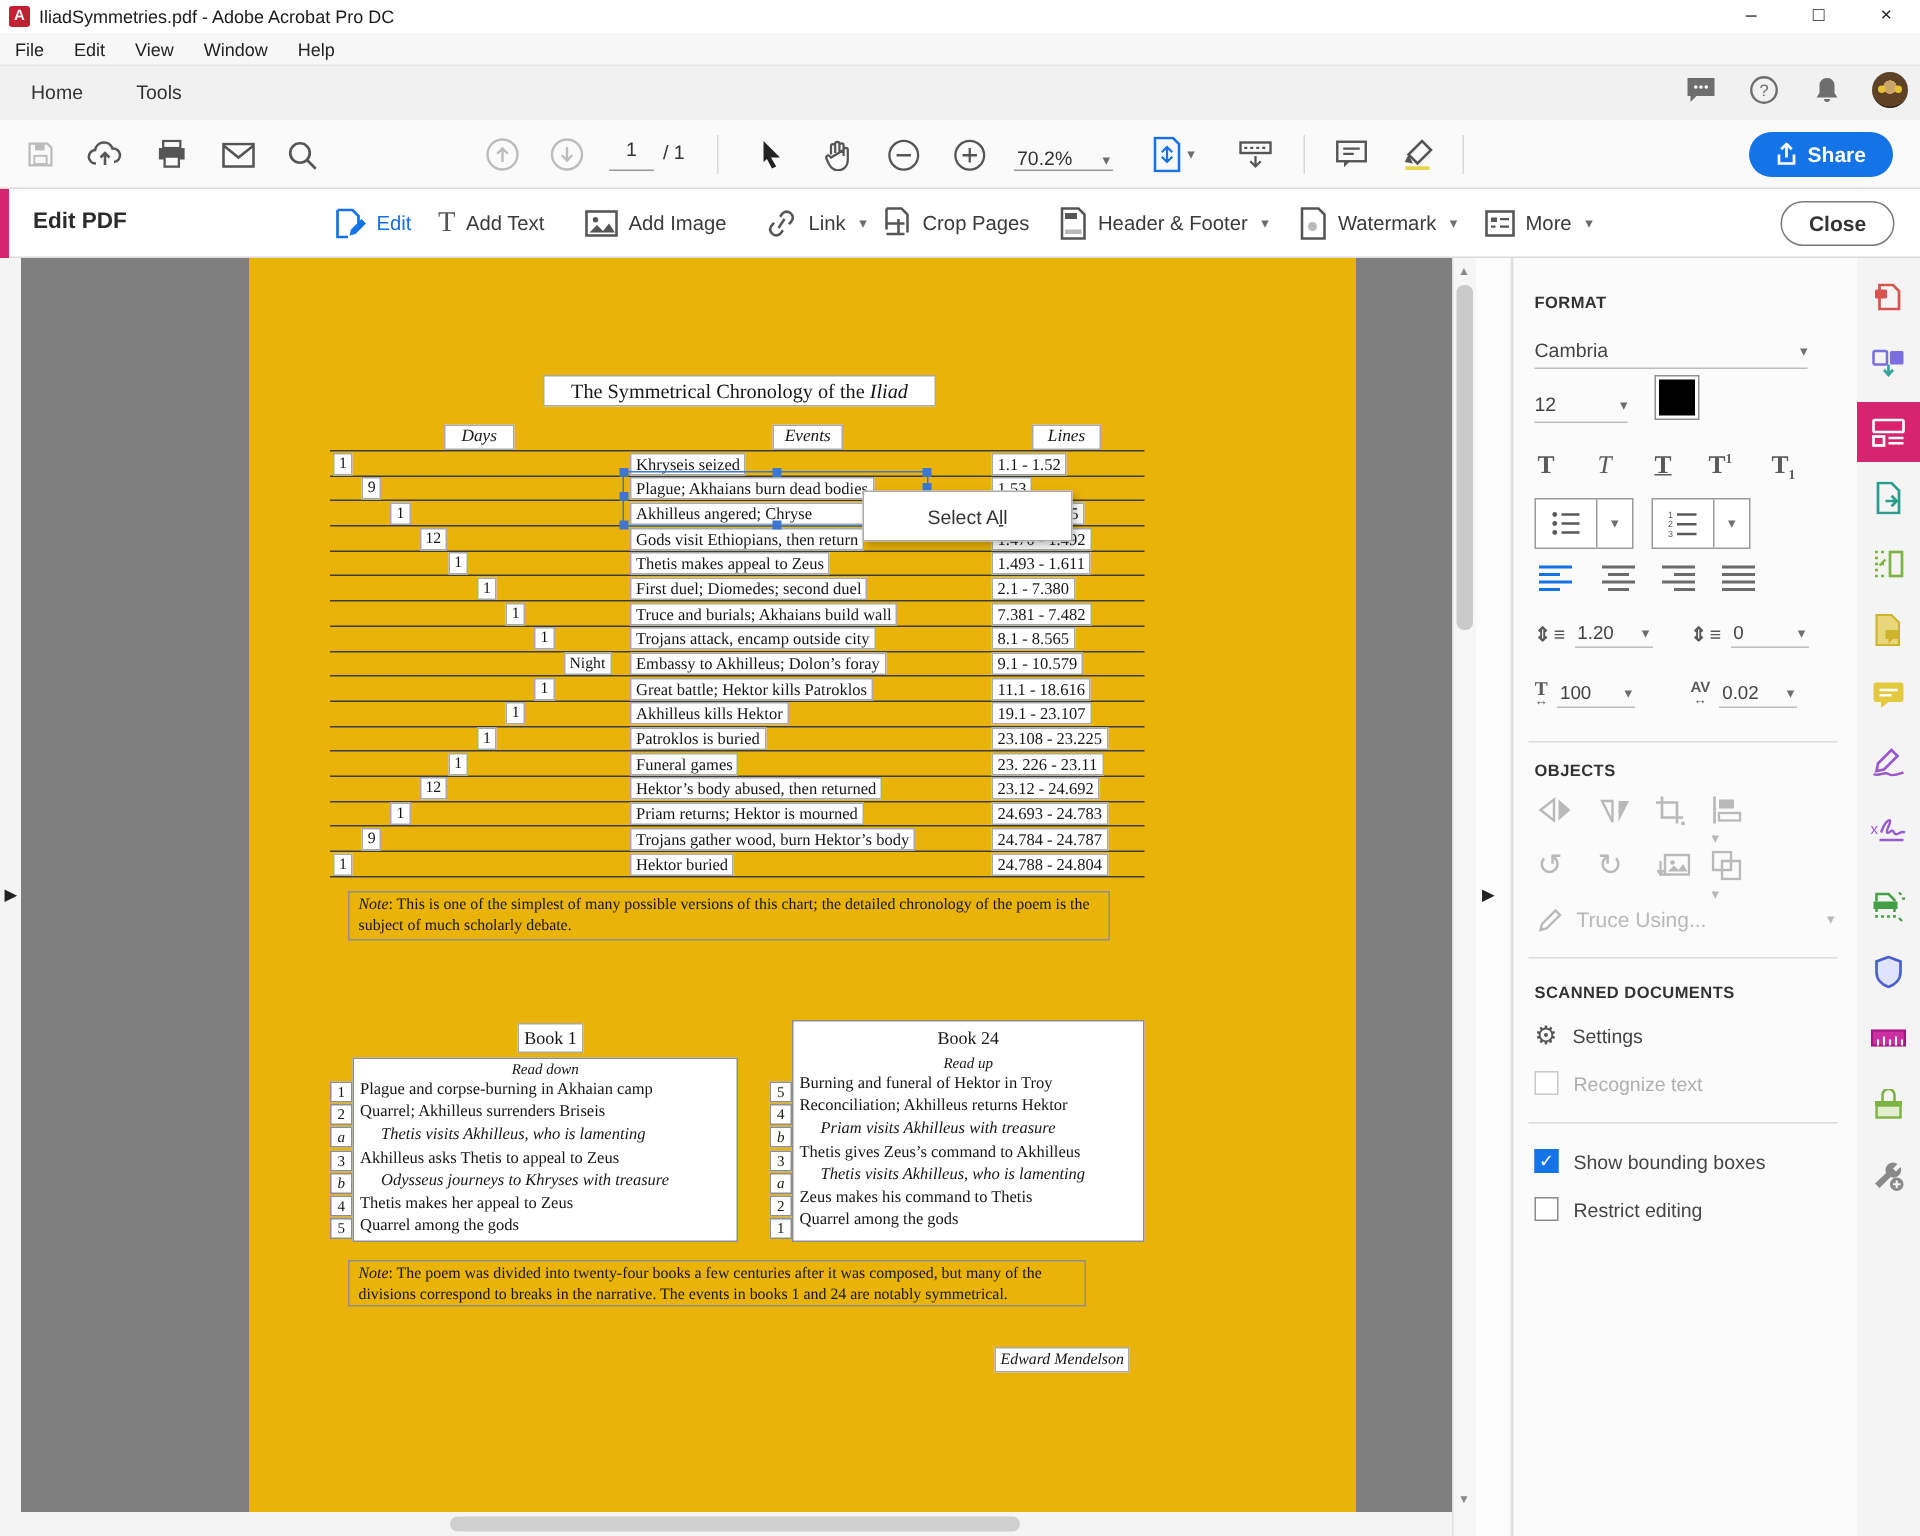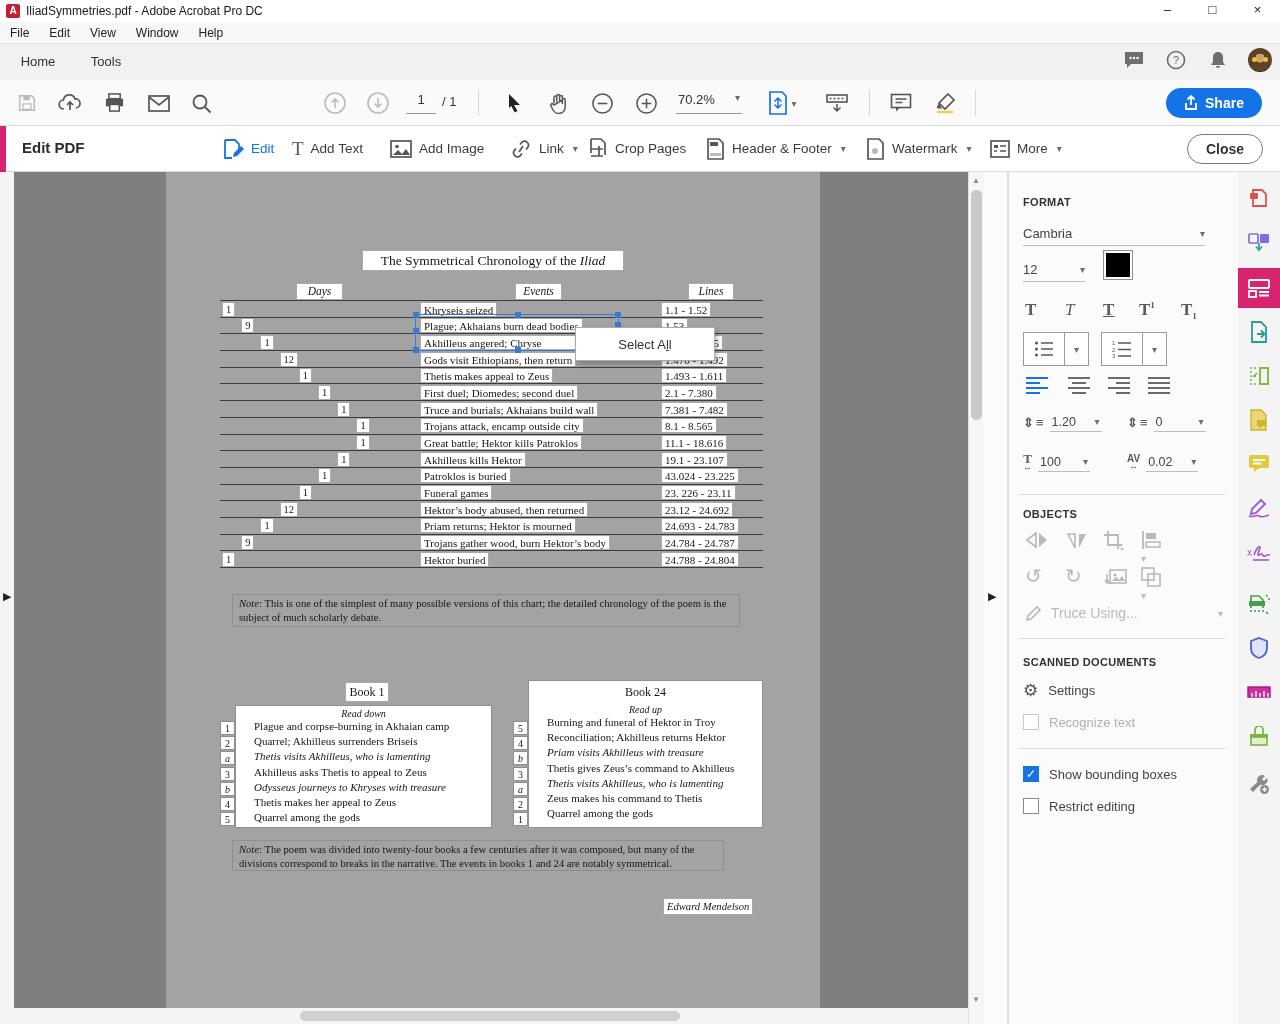--- a/index.html
+++ b/index.html
@@ -38,21 +38,21 @@
              border-bottom:1px solid #d9d9d9; }
   .tbtn { position:absolute; top:8px; width:30px; height:30px; display:flex; align-items:center; justify-content:center;
           color:#555; }
   .tbtn.dis { color:#bcbcbc; }
   svg.ic { display:block; }
   .vdiv { position:absolute; top:10px; width:1px; height:26px; background:#d7d7d7; }
   #page-num { position:absolute; left:406px; top:12px; width:30px; height:22px; border-bottom:1px solid #9a9a9a;
               text-align:center; font-size:13px; color:#333; }
   #page-total { position:absolute; left:442px; top:14px; font-size:13px; color:#333; }
   #zoom-box { position:absolute; left:676px; top:12px; width:66px; height:22px; border-bottom:1px solid #9a9a9a;
-              font-size:13px; color:#333; display:flex; align-items:flex-start; justify-content:space-between; padding:0 2px;}
+              font-size:13px; color:#333; display:flex; align-items:flex-end; justify-content:space-between; padding:0 2px;}
   .caret { color:#6e6e6e; font-size:10px; }
   #share-btn { position:absolute; right:18px; top:8px; width:96px; height:30px; background:#1473e6; color:#fff;
                border-radius:16px; display:flex; align-items:center; justify-content:center; gap:7px;
                font-size:14px; font-weight:bold; }
 
   
   #editbar { position:absolute; left:0; top:126px; width:1280px; height:46px; background:#fff;
              border-bottom:1px solid #dadada; }
   #editbar-accent { position:absolute; left:0; top:0; width:6px; height:46px; background:#d6246e; }
   #editbar-title { position:absolute; left:22px; top:13px; font-size:15px; font-weight:bold; color:#2c2c2c; }
@@ -66,35 +66,35 @@
   #left-strip { position:absolute; left:0; top:172px; width:14px; height:836px; background:#f4f4f4; }
   .expander { position:absolute; font-size:11px; color:#222; }
   #hscroll { position:absolute; left:0; top:1008px; width:968px; height:16px; background:#f4f4f4; }
   #hthumb { position:absolute; left:300px; top:3px; width:380px; height:10px; background:#cfcfcf; border-radius:5px; }
   #vscroll { position:absolute; left:968px; top:172px; width:16px; height:852px; background:#f6f6f6; border-left:1px solid #e0e0e0;}
   #vthumb { position:absolute; left:2px; top:18px; width:11px; height:230px; background:#c9c9c9; border-radius:5px; }
   .scroll-arrow { position:absolute; left:3px; font-size:8px; color:#8a8a8a; }
   #right-gutter { position:absolute; left:984px; top:172px; width:24px; height:852px; background:#fcfcfc; border-right:1px solid #e0e0e0;}
 
   
-  #page { position:absolute; left:166px; top:172px; width:654px; height:852px; background:#a3a3a3;
+  #page { position:absolute; left:166px; top:172px; width:738px; height:852px; background:#eab308;
           font-family:"Liberation Serif", serif; color:#161616; }
   .bbox { border:1px solid #a9a9a9; padding:0 3px; white-space:nowrap; background:#fff; }
   .doc-title { font-size:13.5px; text-align:center; }
   #chron { position:absolute; left:54px; top:128px; width:543px; border-top:1px solid #3c3c3c; }
   .trow { position:relative; height:16.7px; border-bottom:1px solid #3c3c3c; }
   .trow .day   { position:absolute; top:0.5px; height:15px; font-size:10.5px; line-height:14px; }
   .trow .event { position:absolute; left:200px; top:0.5px; height:15px; font-size:11px; line-height:14px; }
   .trow .lines { position:absolute; left:441px; top:0.5px; height:15px; font-size:11px; line-height:14px; }
   .hdr { position:absolute; font-size:11.5px; font-style:italic; text-align:center; }
   .note { position:absolute; border:1px solid #8f8f8f; font-size:10.6px; line-height:1.28; padding:2px 6px; }
   .bookbox { position:absolute; border:1px solid #8f8f8f; background:#fff; }
   .book-sub { text-align:center; font-style:italic; font-size:10px; margin-top:2px; }
   .brow { position:relative; height:15.2px; font-size:11px; line-height:15px; white-space:nowrap; }
-  .brow .btext { padding-left:18px; display:inline-block; }
+  .brow .btext { padding-left:4px; display:inline-block; }
   .brow.it .btext { font-style:italic; padding-left:18px; }
   .marker { position:absolute; width:15px; height:14px; border:1px solid #8f8f8f; background:#fff;
             font-size:10px; text-align:center; line-height:13px; top:0; }
   .marker.it { font-style:italic; }
 
   
   #selrect { position:absolute; left:249px; top:142px; width:204px; height:37px;
              border:1px solid #3b78d2; background:transparent; }
   .handle { position:absolute; width:6px; height:6px; background:#3b78d2; }
   #ctxmenu { position:absolute; left:409px; top:155px; width:140px; height:34px; background:#fff;
@@ -418,33 +418,38 @@
         <span class="bbox day" style="left: 117.2px;">1</span>
         <span class="bbox event">Truce and burials; Akhaians build wall</span>
         <span class="bbox lines">7.381 - 7.482</span>
       </div>
     <div class="trow">
         <span class="bbox day" style="left: 136.4px;">1</span>
         <span class="bbox event">Trojans attack, encamp outside city</span>
         <span class="bbox lines">8.1 - 8.565</span>
       </div>
     <div class="trow">
+        <span class="bbox day" style="left: 155.6px;">Night</span>
+        <span class="bbox event">Embassy to Akhilleus; Dolon’s foray</span>
+        <span class="bbox lines">9.1 - 10.579</span>
+      </div>
+    <div class="trow">
         <span class="bbox day" style="left: 136.4px;">1</span>
         <span class="bbox event">Great battle; Hektor kills Patroklos</span>
         <span class="bbox lines">11.1 - 18.616</span>
       </div>
     <div class="trow">
         <span class="bbox day" style="left: 117.2px;">1</span>
         <span class="bbox event">Akhilleus kills Hektor</span>
         <span class="bbox lines">19.1 - 23.107</span>
       </div>
     <div class="trow">
         <span class="bbox day" style="left: 98px;">1</span>
         <span class="bbox event">Patroklos is buried</span>
-        <span class="bbox lines">43.024 - 23.225</span>
+        <span class="bbox lines">23.108 - 23.225</span>
       </div>
     <div class="trow">
         <span class="bbox day" style="left: 78.8px;">1</span>
         <span class="bbox event">Funeral games</span>
         <span class="bbox lines">23. 226 - 23.11</span>
       </div>
     <div class="trow">
         <span class="bbox day" style="left: 59.6px;">12</span>
         <span class="bbox event">Hektor’s body abused, then returned</span>
         <span class="bbox lines">23.12 - 24.692</span>

